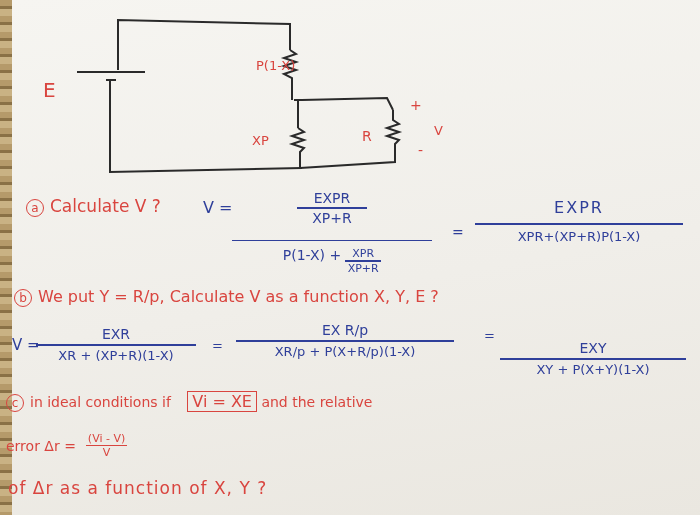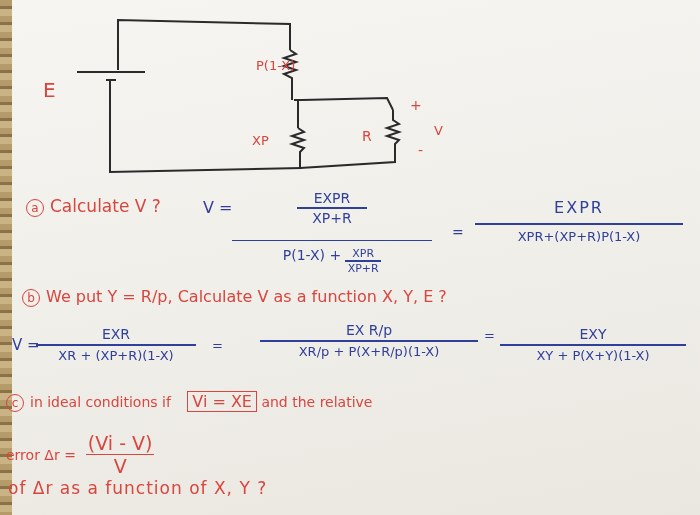--- a/index.html
+++ b/index.html
@@ -80,50 +80,50 @@
   </div>
 </div>
 
 <div class="t blue" style="left:452px;top:224px;font-size:14px;">=</div>
 <div class="frac blue" style="left:475px;top:198px;width:208px;font-size:14px;">
   <span class="num" style="font-size:16px;letter-spacing:2px;">EXPR</span>
   <div class="bar" style="margin:6px 0 4px;"></div>
   <span class="den" style="font-size:13px;">XPR+(XP+R)P(1-X)</span>
 </div>
 
-<div class="t red" style="left:22px;top:287px;font-size:16px;">
+<div class="t red" style="left:14px;top:287px;font-size:16px;">
   <span class="circ">b</span><span>We put Y = R/p, Calculate V as a function X, Y, E ?</span>
 </div>
 
 <div class="t blue" style="left:12px;top:336px;font-size:15px;">V =</div>
 <div class="frac blue" style="left:36px;top:326px;width:160px;font-size:14px;">
   <span class="num">EXR</span>
   <div class="bar"></div>
   <span class="den" style="font-size:13px;">XR + (XP+R)(1-X)</span>
 </div>
 <div class="t blue" style="left:212px;top:338px;font-size:13px;">=</div>
-<div class="frac blue" style="left:260px;top:322px;width:218px;font-size:14px;">
+<div class="frac blue" style="left:236px;top:322px;width:218px;font-size:14px;">
   <span class="num">EX R/p</span>
   <div class="bar"></div>
   <span class="den" style="font-size:13px;">XR/p + P(X+R/p)(1-X)</span>
 </div>
 <div class="t blue" style="left:484px;top:328px;font-size:13px;">=</div>
-<div class="frac blue" style="left:500px;top:326px;width:186px;font-size:14px;">
+<div class="frac blue" style="left:500px;top:340px;width:186px;font-size:14px;">
   <span class="num">EXY</span>
   <div class="bar"></div>
   <span class="den" style="font-size:13px;">XY + P(X+Y)(1-X)</span>
 </div>
 
 <div class="t red" style="left:6px;top:392px;font-size:14px;">
   <span class="circ">c</span><span>in ideal conditions if</span>
   <span class="boxed" style="font-size:16px;margin-left:12px;">Vi = XE</span>
   <span>and the relative</span>
 </div>
 
 <div class="t red" style="left:6px;top:432px;font-size:14px;display:flex;align-items:center;">
   <span>error Δr =</span>
-  <span style="display:inline-flex;flex-direction:column;align-items:center;margin:0 2px 0 10px;font-size:19px;">
+  <span style="display:inline-flex;flex-direction:column;align-items:center;margin:0 2px 0 10px;font-size:11px;">
     <span style="border-bottom:1.5px solid #d9453f;padding:0 2px;">(Vi - V)</span>
     <span>V</span>
   </span>
 </div>
 
 <div class="t red" style="left:8px;top:478px;font-size:17px;letter-spacing:1px;">of Δr as a function of X, Y ?</div>
 
 </body></html>

